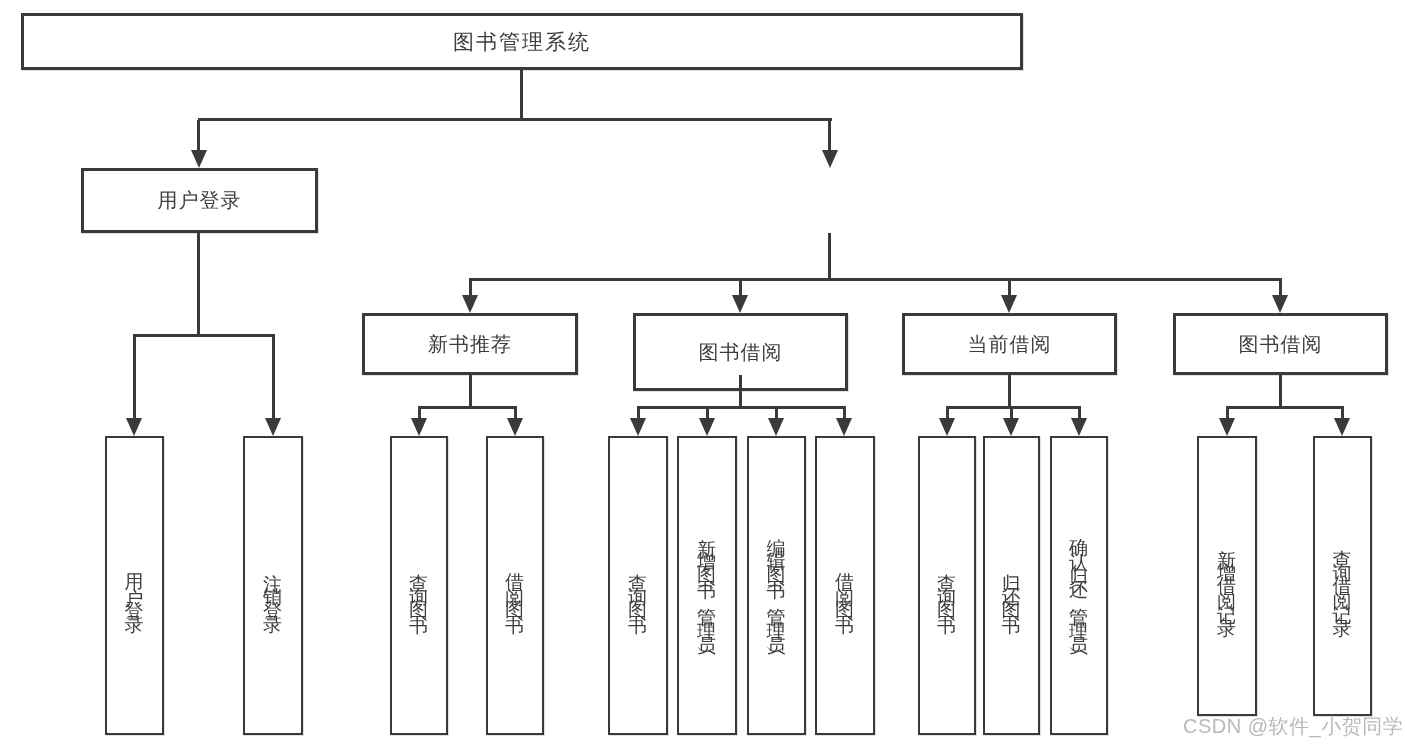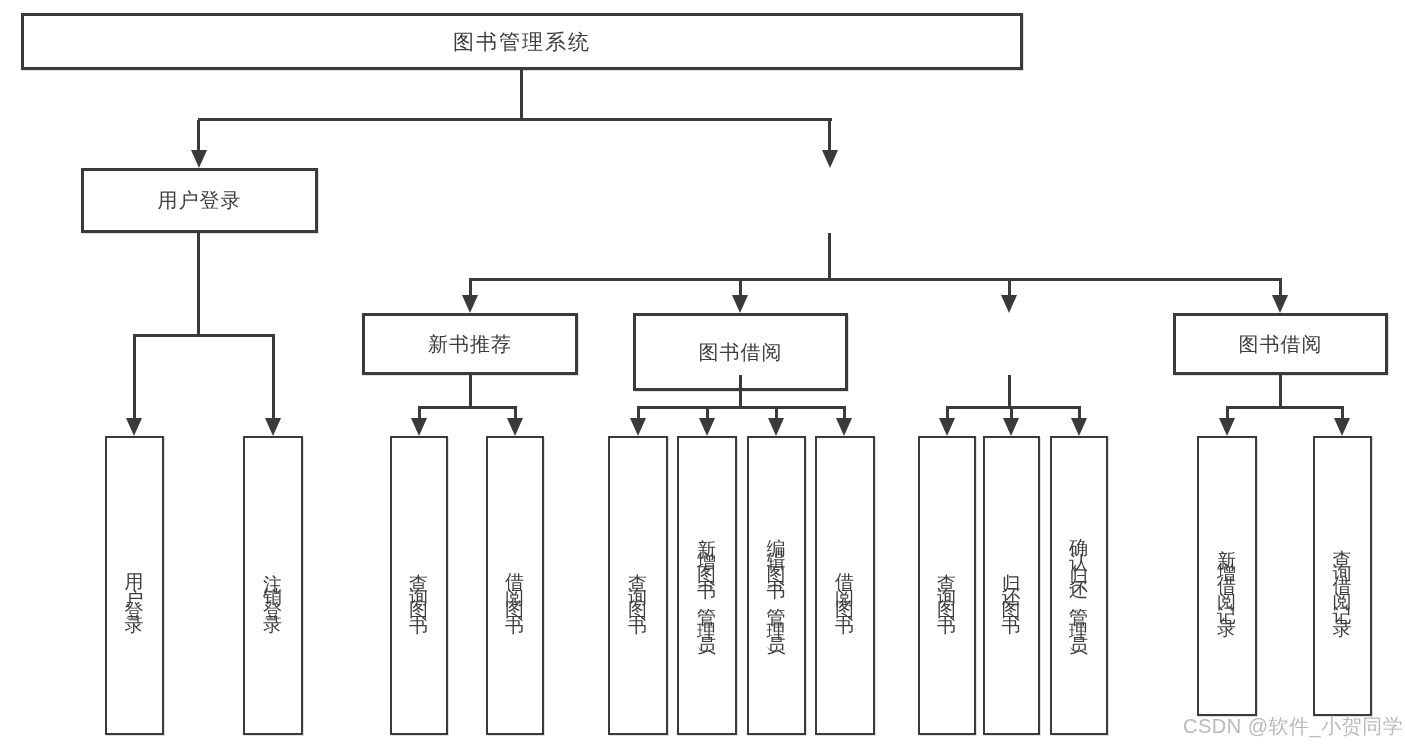--- a/index.html
+++ b/index.html
@@ -61,20 +61,23 @@
 
   <div class="node l1" style="left:81px;top:168px;width:237px;height:65px">
     <span>用户登录</span>
   </div>
 
   <div class="node l2" style="left:362px;top:313px;width:216px;height:62px">
     <span>新书推荐</span>
   </div>
   <div class="node l2" style="left:633px;top:313px;width:215px;height:78px">
     <span>图书借阅</span>
+  </div>
+  <div class="node l2" style="left:902px;top:313px;width:215px;height:62px">
+    <span>当前借阅</span>
   </div>
   <div class="node l2" style="left:1173px;top:313px;width:215px;height:62px">
     <span>图书借阅</span>
   </div>
 
   <div class="node leaf" style="left:105px;top:436px;width:59px;height:299px">
     <span>用户登录</span>
   </div>
   <div class="node leaf" style="left:243px;top:436px;width:60px;height:299px">
     <span>注销登录</span>

